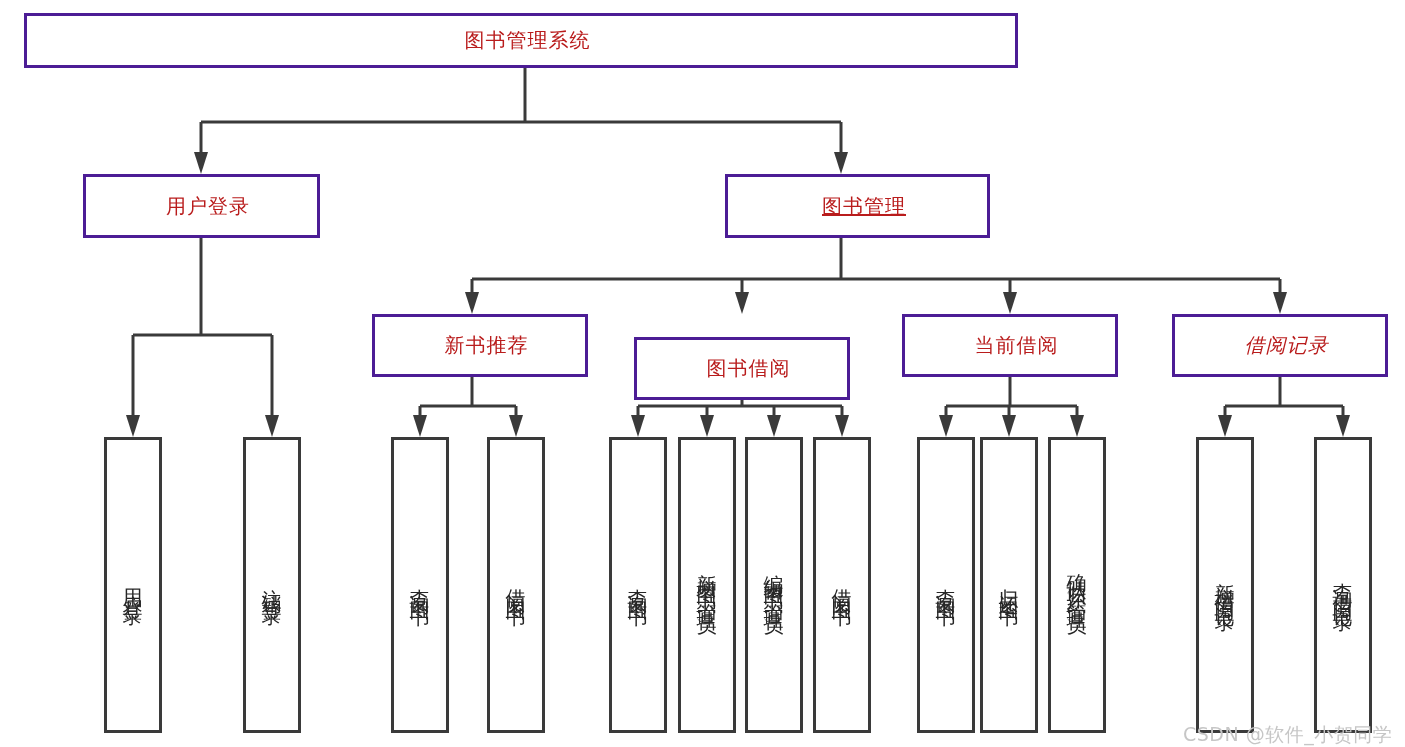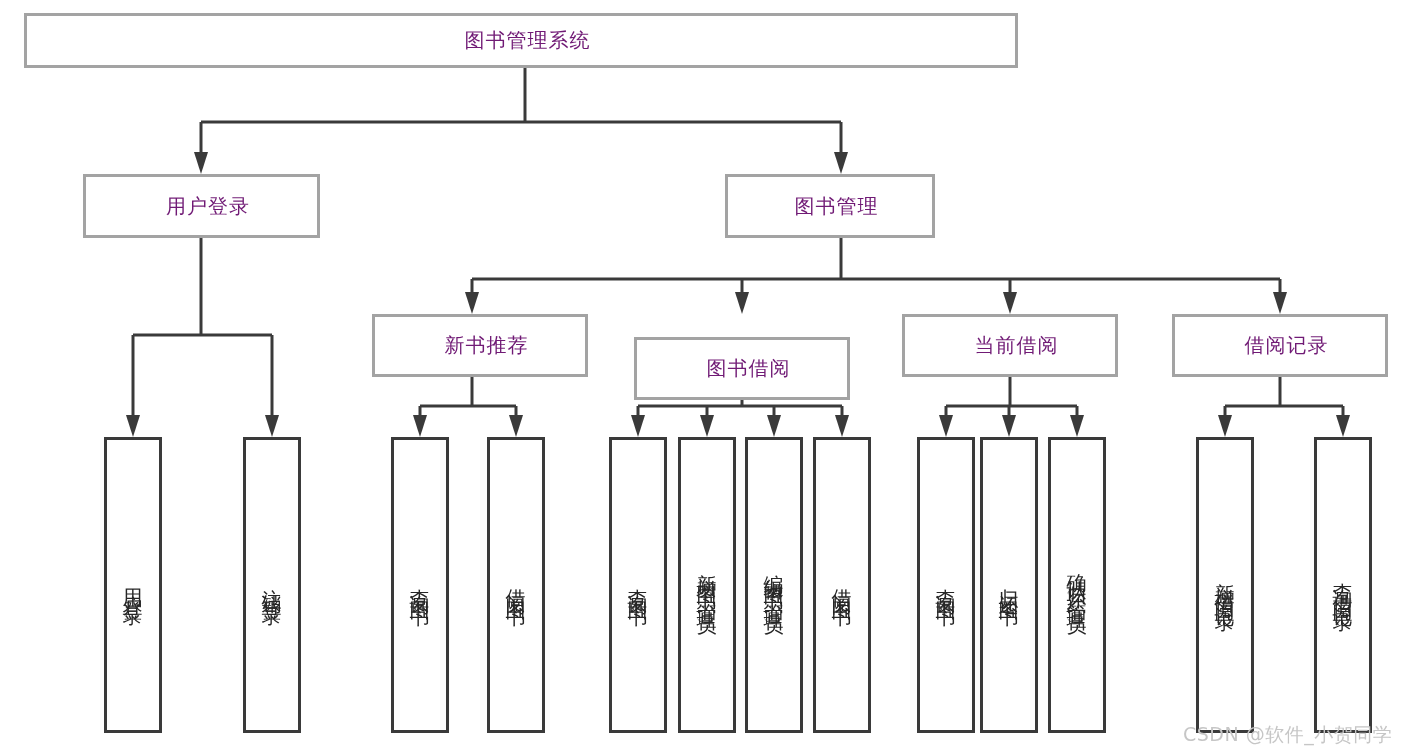--- a/index.html
+++ b/index.html
@@ -13,27 +13,27 @@
   }
   #connectors {
     position: absolute;
     left: 0; top: 0;
     pointer-events: none;
   }
   .hbox {
     position: absolute;
     box-sizing: border-box;
     background: #ffffff;
-    border: 3px solid #a3a3a3;
+    border: 3px solid #4c1d95;
     display: flex;
     align-items: center;
     justify-content: center;
     font-size: 20px;
     letter-spacing: 1px;
-    color: #701a75;
+    color: #b91c1c;
     text-align: center;
     white-space: nowrap;
     padding-left: 13px;
   }
   .vbox {
     position: absolute;
     box-sizing: border-box;
     top: 437px;
     width: 58px;
     height: 296px;
@@ -117,26 +117,26 @@
       <line x1="1225" y1="406" x2="1343" y2="406" stroke="#3a3a3a" stroke-width="3"></line>
       <line x1="1225" y1="406" x2="1225" y2="425" stroke="#3a3a3a" stroke-width="3"></line>
       <polygon points="1218,415 1232,415 1225,437" fill="#3a3a3a"></polygon>
       <line x1="1343" y1="406" x2="1343" y2="425" stroke="#3a3a3a" stroke-width="3"></line>
       <polygon points="1336,415 1350,415 1343,437" fill="#3a3a3a"></polygon>
     </svg>
 
   <div class="hbox" style="left:24px; top:13px; width:994px; height:55px;">图书管理系统</div>
 
   <div class="hbox" style="left:83px; top:174px; width:237px; height:64px;">用户登录</div>
-  <div class="hbox" style="left:725px; top:174px; width:210px; height:64px;">图书管理</div>
+  <div class="hbox" style="left:725px; top:174px; width:265px; height:64px;text-decoration:underline;">图书管理</div>
 
   <div class="hbox" style="left:364px; top:314px; width:216px; height:63px;margin-left:8px;">新书推荐</div>
   <div class="hbox" style="left:634px; top:314px; width:216px; height:63px;margin-top:23px;">图书借阅</div>
   <div class="hbox" style="left:902px; top:314px; width:216px; height:63px;">当前借阅</div>
-  <div class="hbox" style="left:1172px; top:314px; width:216px; height:63px;">借阅记录</div>
+  <div class="hbox" style="left:1172px; top:314px; width:216px; height:63px;font-style:italic;">借阅记录</div>
 
   <div class="vbox" style="left:104px;">用户登录</div>
   <div class="vbox" style="left:243px;">注销登录</div>
 
   <div class="vbox" style="left:391px;">查询图书</div>
   <div class="vbox" style="left:487px;">借阅图书</div>
 
   <div class="vbox" style="left:609px;">查询图书</div>
   <div class="vbox" style="left:678px;">新增图书（管理员）</div>
   <div class="vbox" style="left:745px;">编辑图书（管理员）</div>

